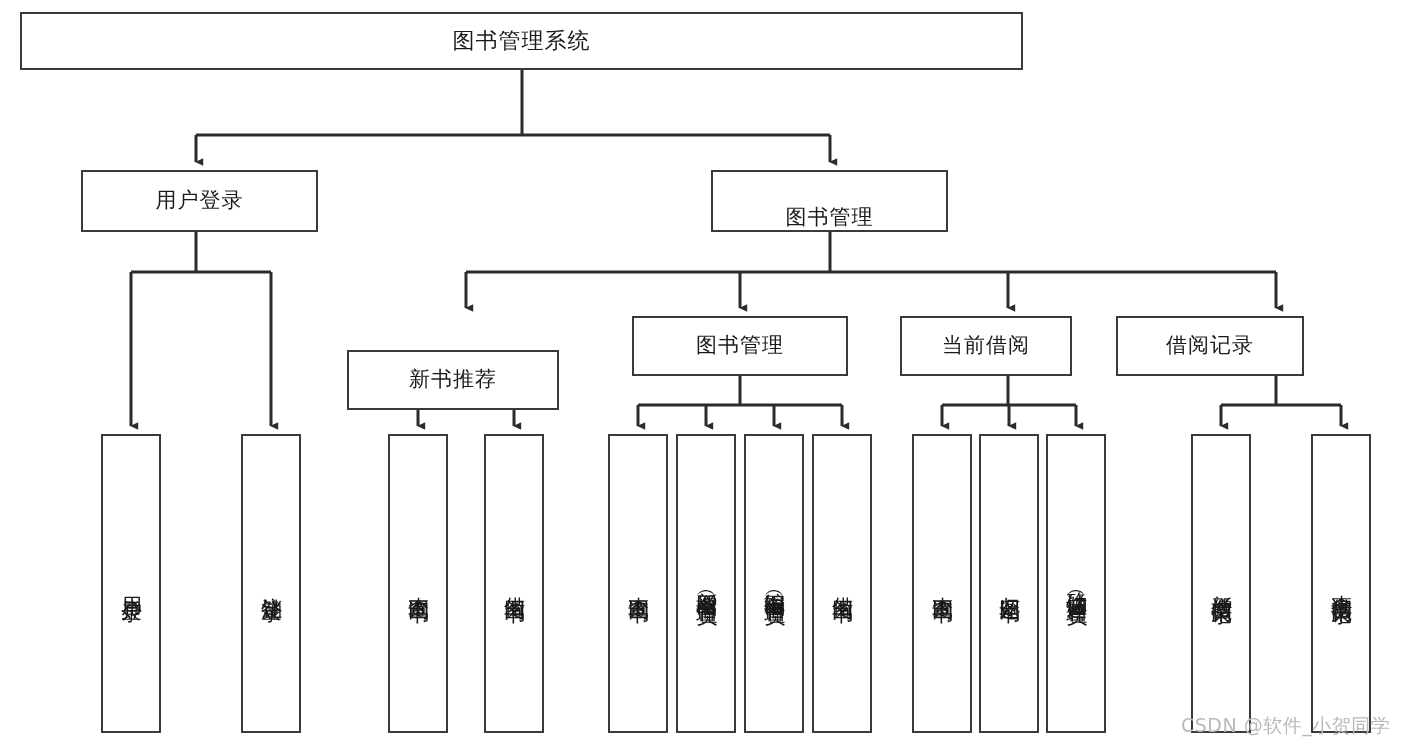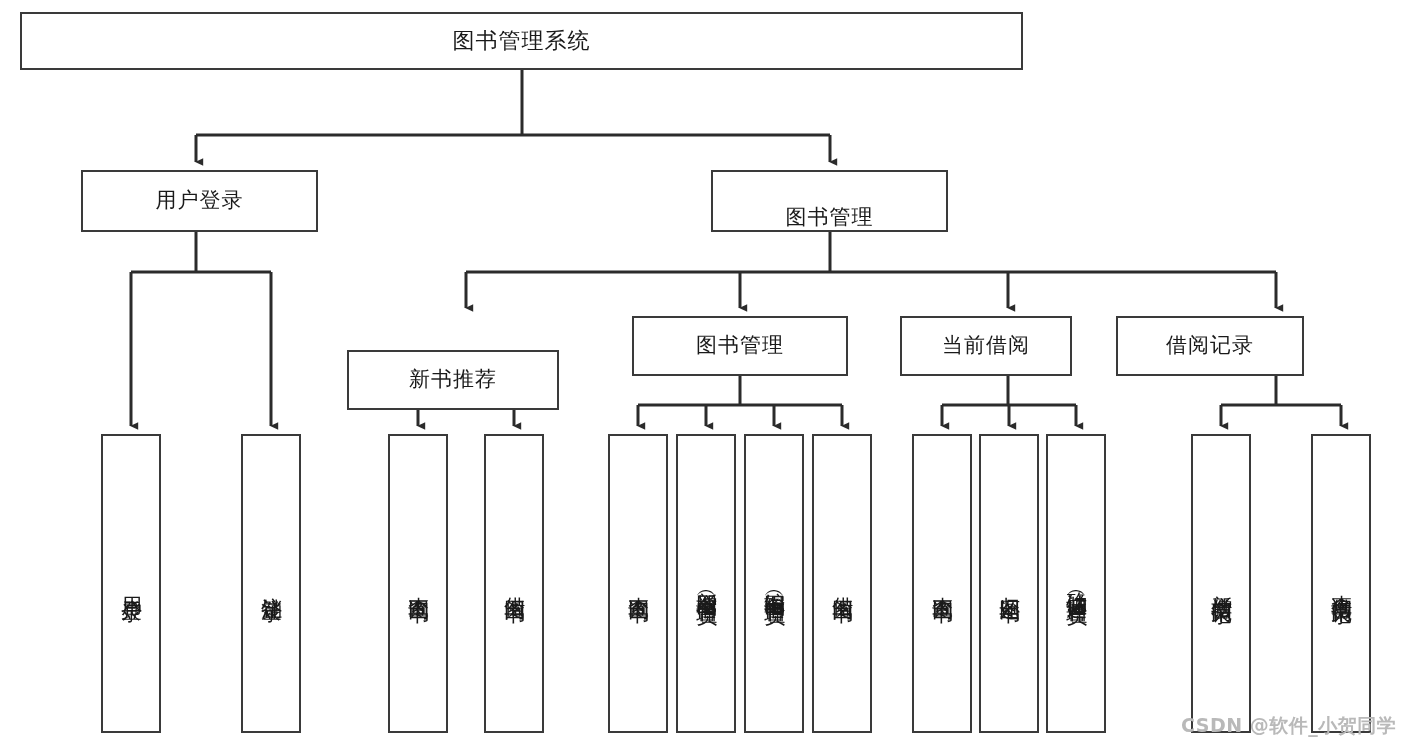--- a/index.html
+++ b/index.html
@@ -183,15 +183,15 @@
     <span class="vtext">确认归还（管理员）</span>
   </div>
 
   <div class="node leaf" style="left:1191px; top:434px; width:60px; height:299px;">
     <span class="vtext">新增借阅记录</span>
   </div>
   <div class="node leaf" style="left:1311px; top:434px; width:60px; height:299px;">
     <span class="vtext">查询借阅记录</span>
   </div>
 
-  <div class="watermark" style="left:1181px; top:713px;font-weight:bold;">CSDN @软件_小贺同学</div>
+  <div class="watermark" style="left:1181px; top:713px;">CSDN @软件_小贺同学</div>
 
 </div>
 
 </body></html>

